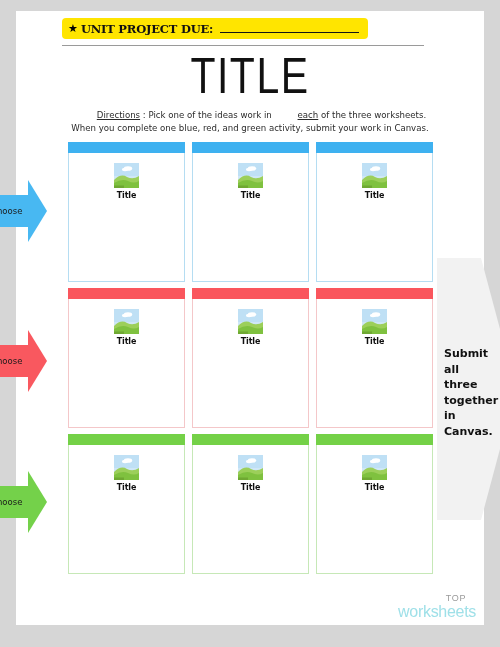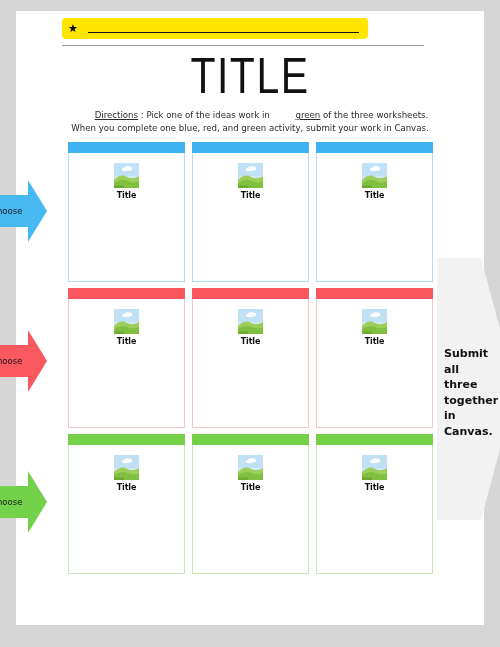--- a/index.html
+++ b/index.html
@@ -244,30 +244,31 @@
   }
 </style>
 </head>
 <body>
 
 <div class="sheet">
 
   <div class="banner-wrap">
     <div class="banner">
       <span class="star">★</span>
+      <span class="banner-label">UNIT PROJECT DUE:</span>
       <span class="blank-line"></span>
     </div>
   </div>
 
   <div class="hrule"></div>
 
   <div class="doc-title">TITLE</div>
 
   <div class="directions">
-    <u>Directions</u><span> : </span><span>Pick one of the ideas work in </span><u>green</u><span> of the three worksheets. When you complete one blue, red, and green activity, submit your work in Canvas.</span>
+    <u>Directions</u><span> : </span><span>Pick one of the ideas work in </span><u>each</u><span> of the three worksheets. When you complete one blue, red, and green activity, submit your work in Canvas.</span>
   </div>
 
   <div class="grid">
 
     <div class="row row-blue">
       <div class="card">
         <div class="card-bar"></div>
         <div class="card-body">
           <svg class="thumb" viewBox="0 0 25 25">
             <rect x="0" y="0" width="25" height="25" fill="#cfe7f7"></rect>
@@ -410,20 +411,24 @@
     </div>
 
   </div>
 
   <div class="submit-arrow">
     <div class="s-body"></div>
     <div class="s-head"></div>
     <div class="s-text">Submit all three together in Canvas.</div>
   </div>
 
+  <div class="logo">
+    <div class="logo-top">TOP</div>
+    <div class="logo-main">worksheets</div>
+  </div>
 
 </div>
 
 <div class="choose-arrow arrow-blue" id="arrow-1">
   <div class="shaft"></div>
   <div class="head"></div>
   <span class="choose-label">Choose</span>
 </div>
 
 <div class="choose-arrow arrow-red" id="arrow-2">

